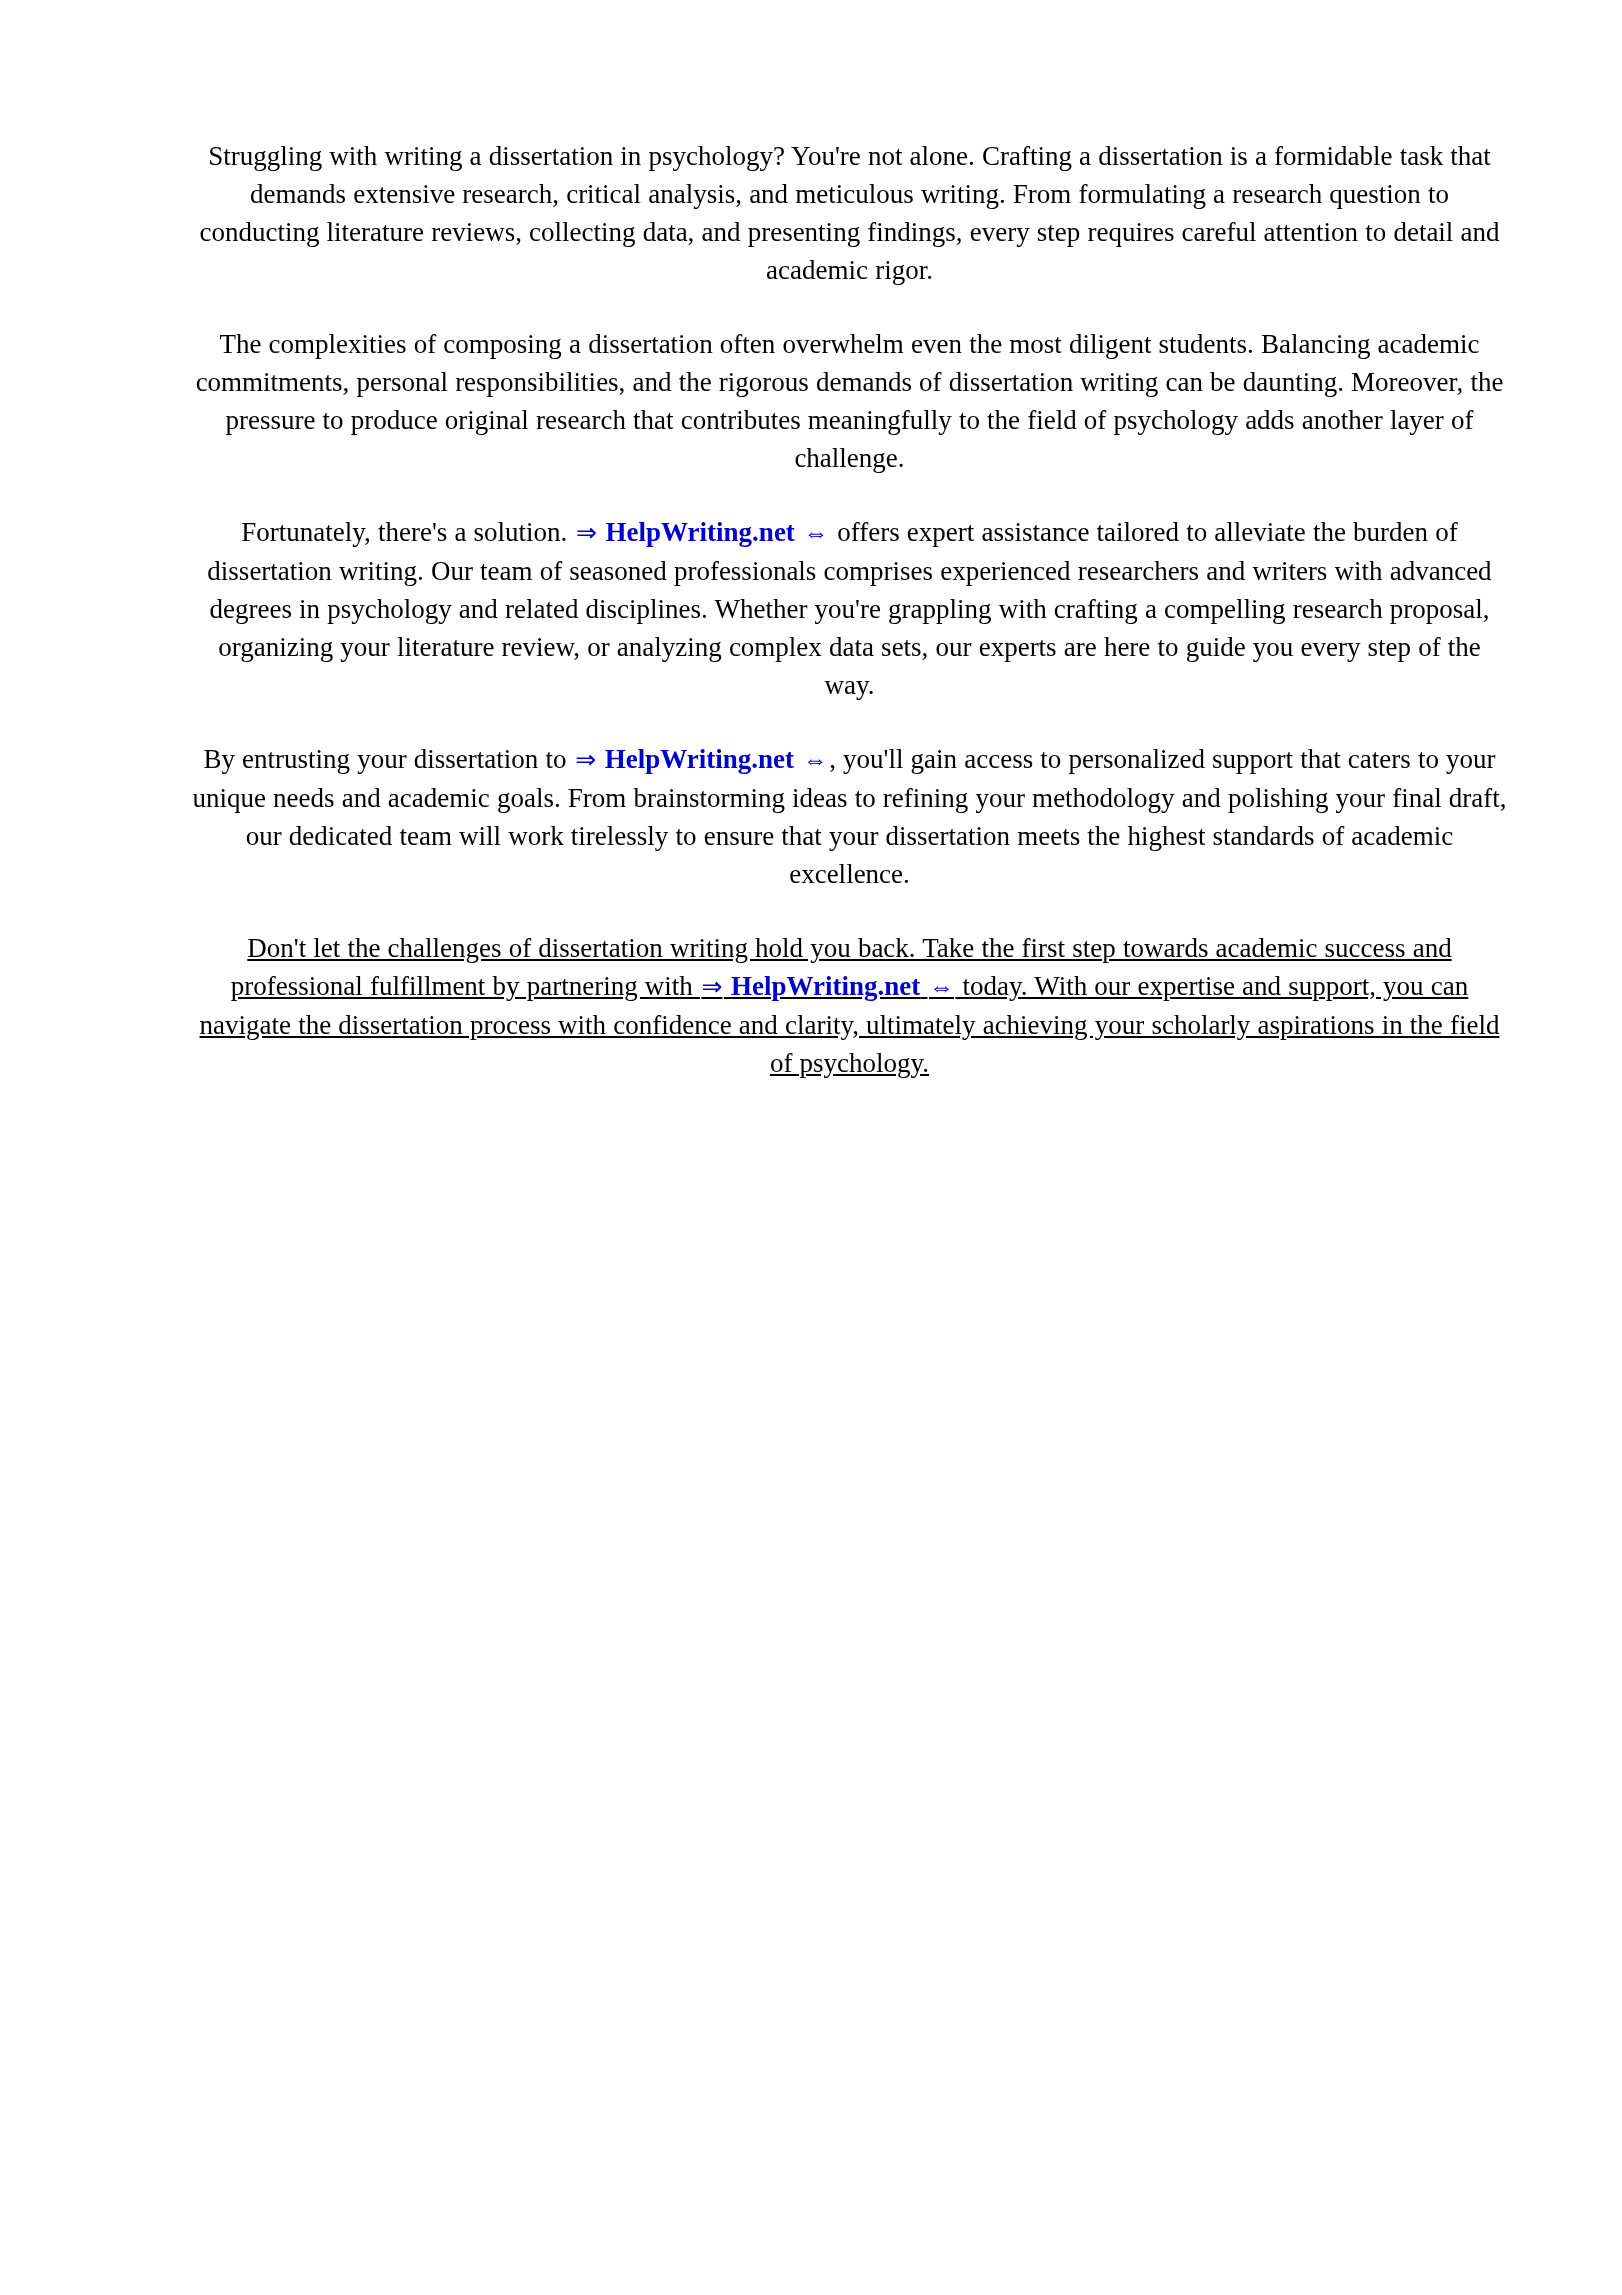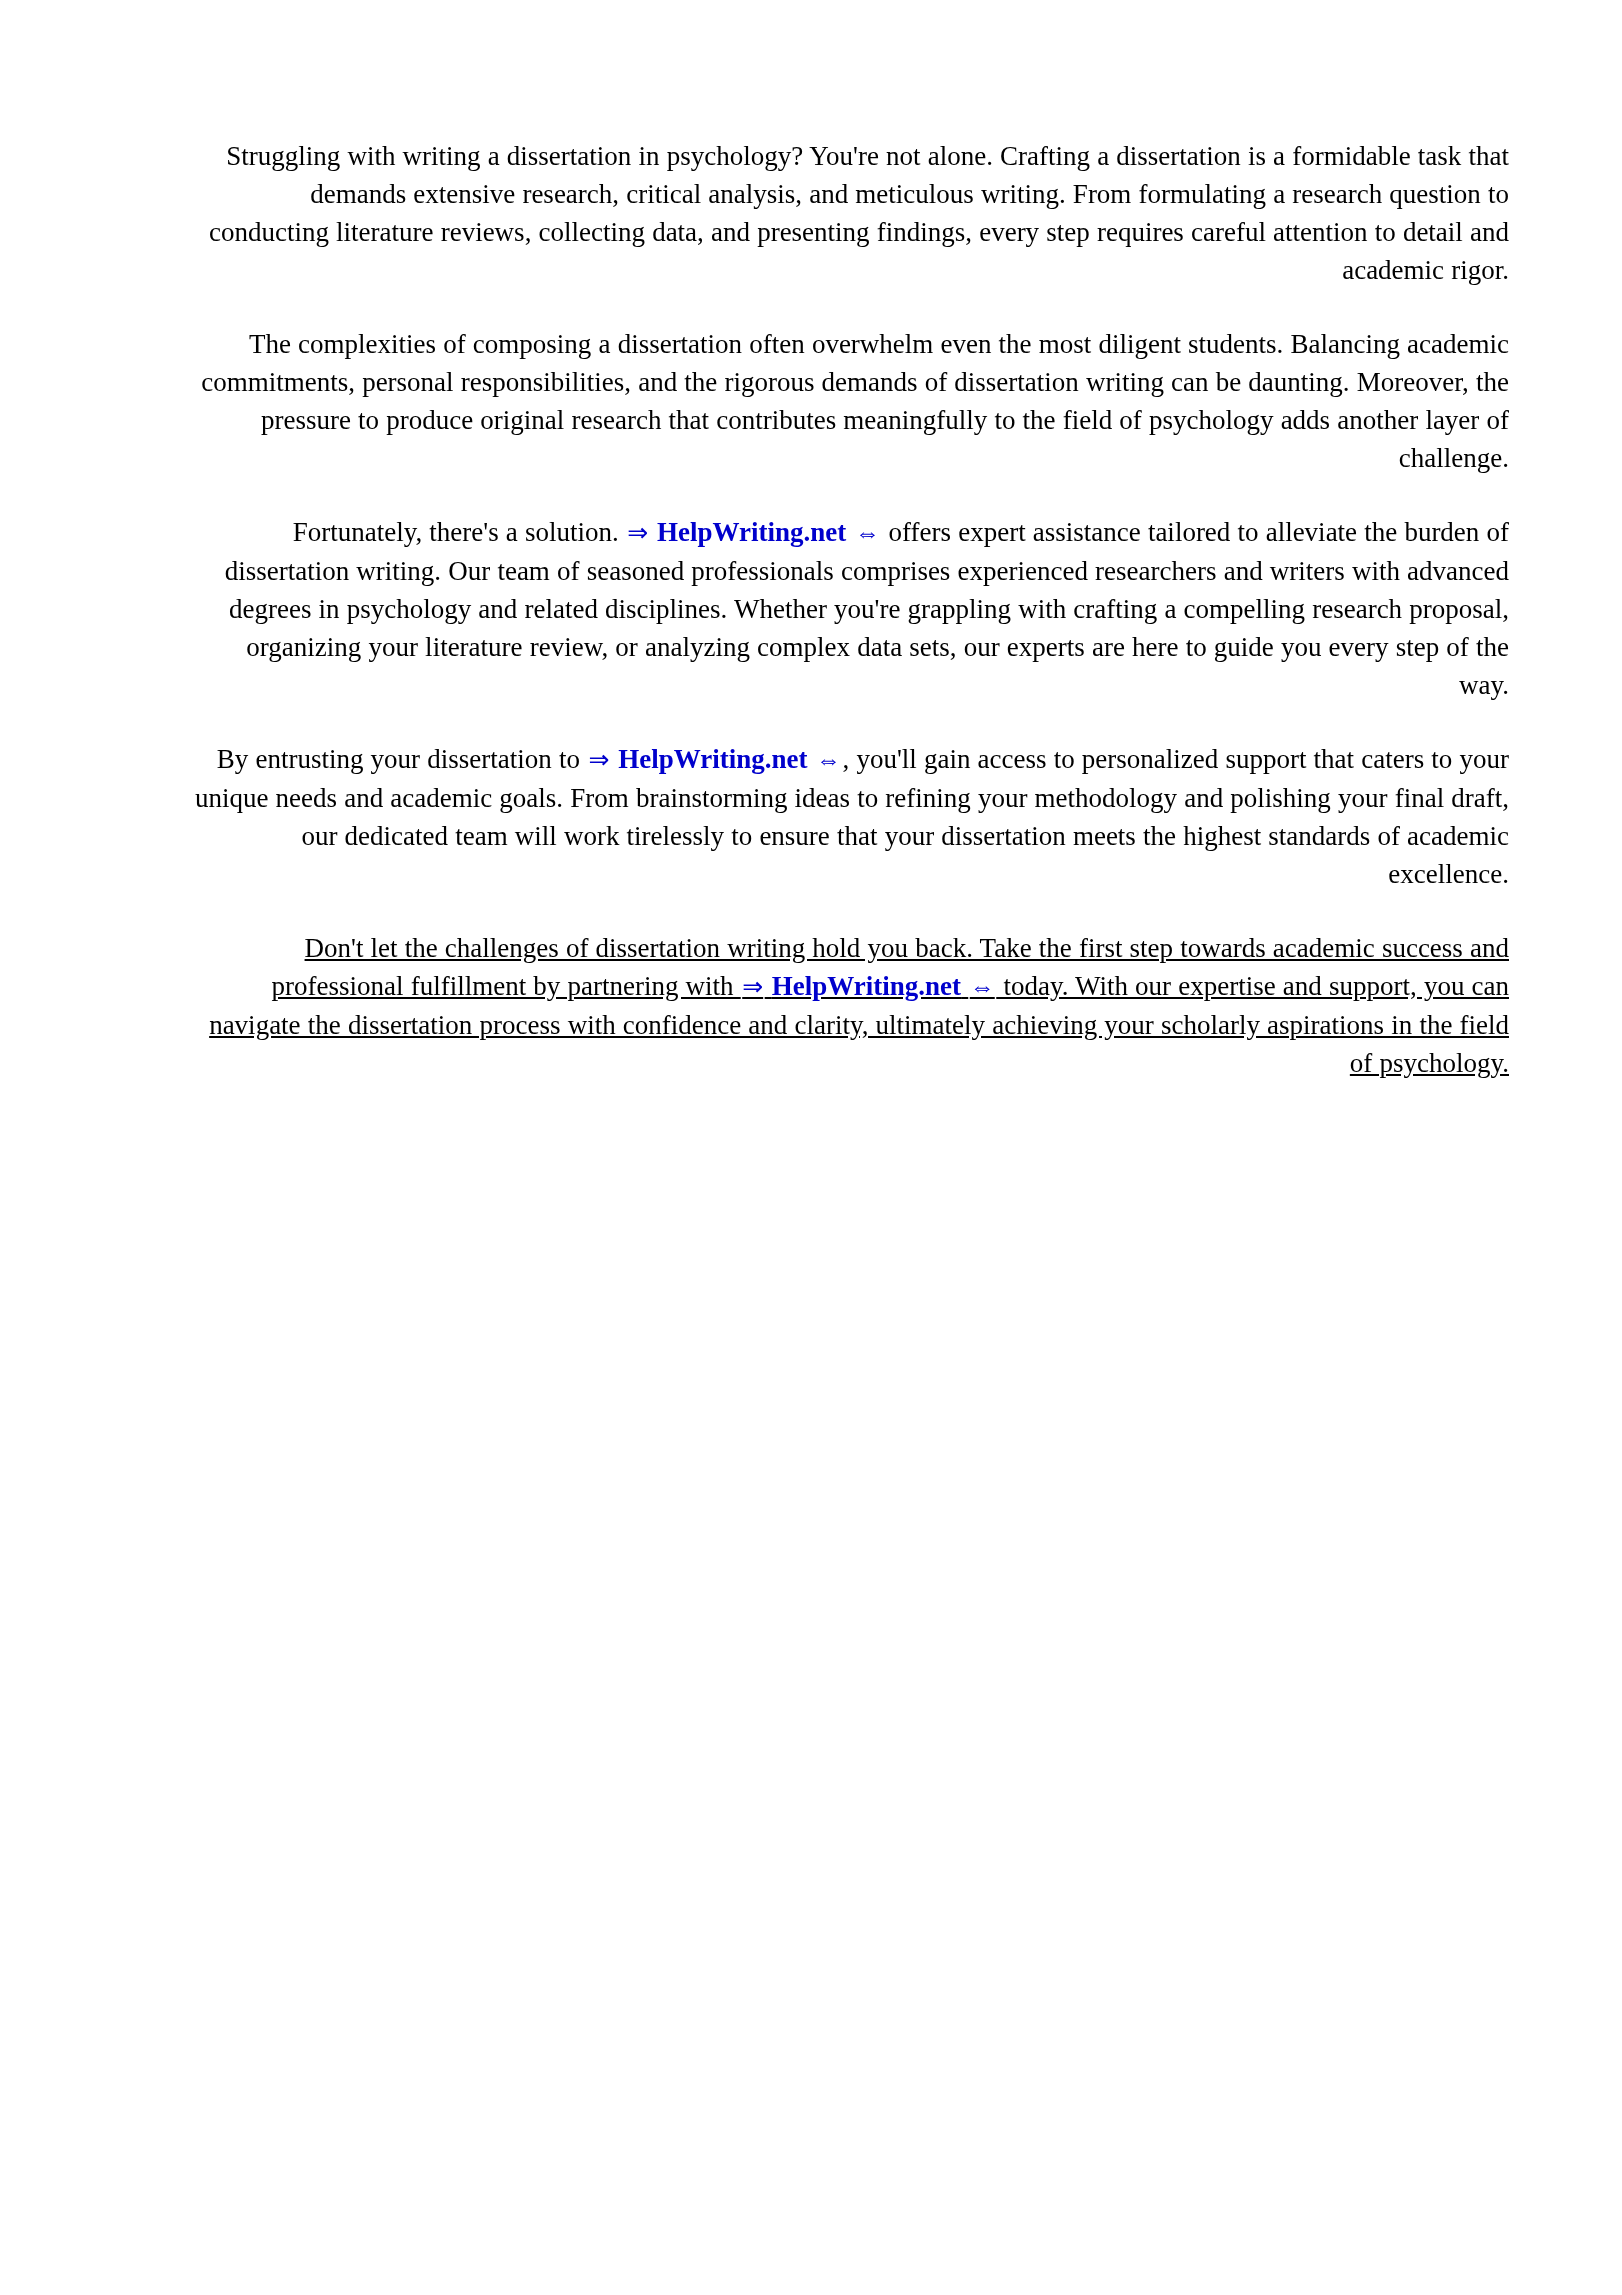--- a/index.html
+++ b/index.html
@@ -19,21 +19,21 @@
     padding: 137px 114px 0 190px;
     position: relative;
   }
   .doc-body {
     width: 1319px;
   }
   p.para {
     margin: 0 0 36px 0;
     font-size: 27px;
     line-height: 38px;
-    text-align: right;
+    text-align: center;
     color: #000000;
     word-spacing: 0.4px;
   }
   p.para:last-child {
     margin-bottom: 0;
     text-decoration: underline;
   }
   .link {
     color: #0000cc;
     font-weight: bold;

